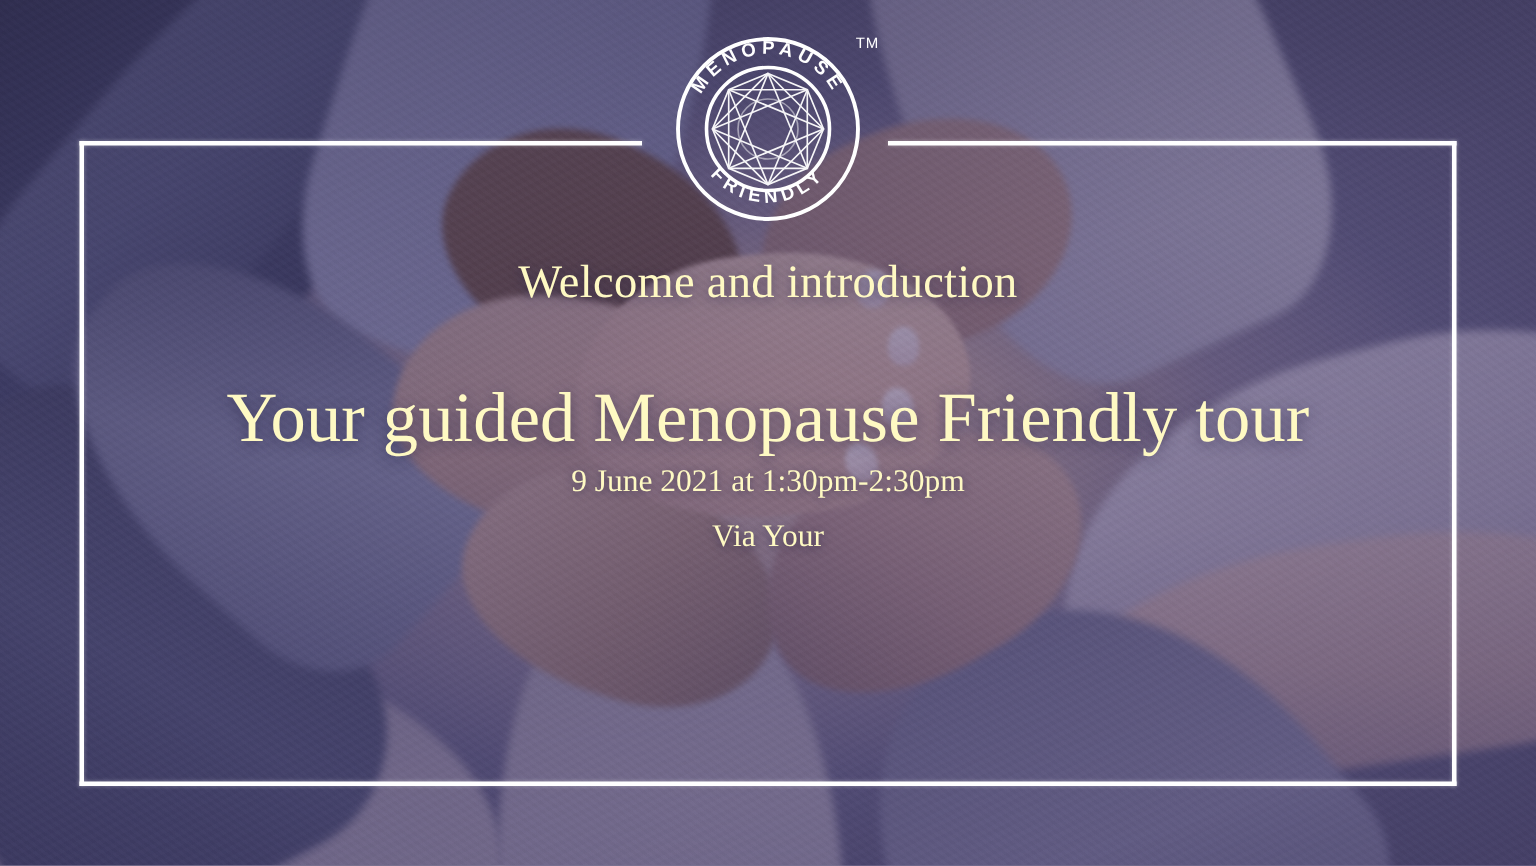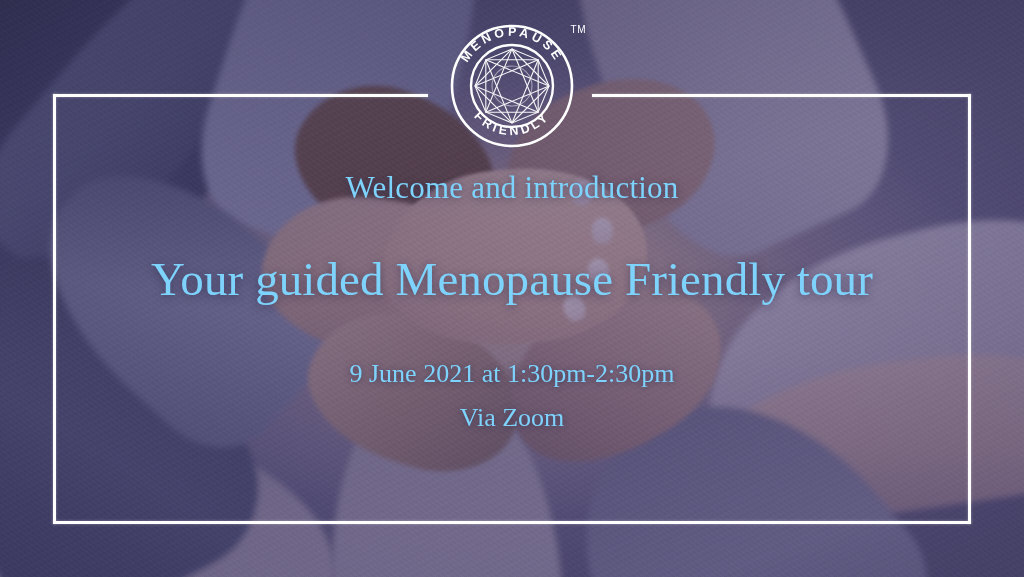--- a/index.html
+++ b/index.html
@@ -166,36 +166,35 @@
   .logo svg { display:block; width:136px; height:136px; }
   .logo-tm {
     position:absolute; right:-6px; top:6px;
     color:#fff; font-family:"Liberation Sans", sans-serif;
     font-size:10px; letter-spacing:.5px; font-weight:400;
   }
 
   
   .content {
     position:absolute; left:0; right:0; top:170px;
-    text-align:center; color:#7dd3fc;
+    text-align:center; color:#fef9c3;
   }
   .eyebrow {
     font-size:31px; line-height:1.15; font-weight:400;
     letter-spacing:.2px;
     text-shadow:0 1px 7px rgba(40,34,70,.55);
   }
   .headline {
     margin-top:48px;
     font-size:47px; line-height:1.1; font-weight:400;
     letter-spacing:.1px;
     text-shadow:0 2px 9px rgba(40,34,70,.55);
   }
   .meta {
-    margin-top:50px;
-    font-size:26px; line-height:1.45; font-weight:400;
+    font-size:21px; line-height:1.45; font-weight:400;
     text-shadow:0 1px 6px rgba(40,34,70,.6);
   }
   .meta .venue { display:block; margin-top:6px; }
 </style>
 </head>
 <body>
 
 <div class="slide">
 
   <div class="photo">
@@ -275,17 +274,17 @@
       </text>
     </svg>
     <span class="logo-tm">TM</span>
   </div>
 
   <div class="content">
     <div class="eyebrow">Welcome and introduction</div>
     <div class="headline">Your guided Menopause Friendly tour</div>
     <div class="meta">
       <span>9 June 2021 at 1:30pm-2:30pm</span>
-      <span class="venue">Via Zoom</span>
+      <span class="venue">Via Your</span>
     </div>
   </div>
 
 </div>
 
 </body></html>

